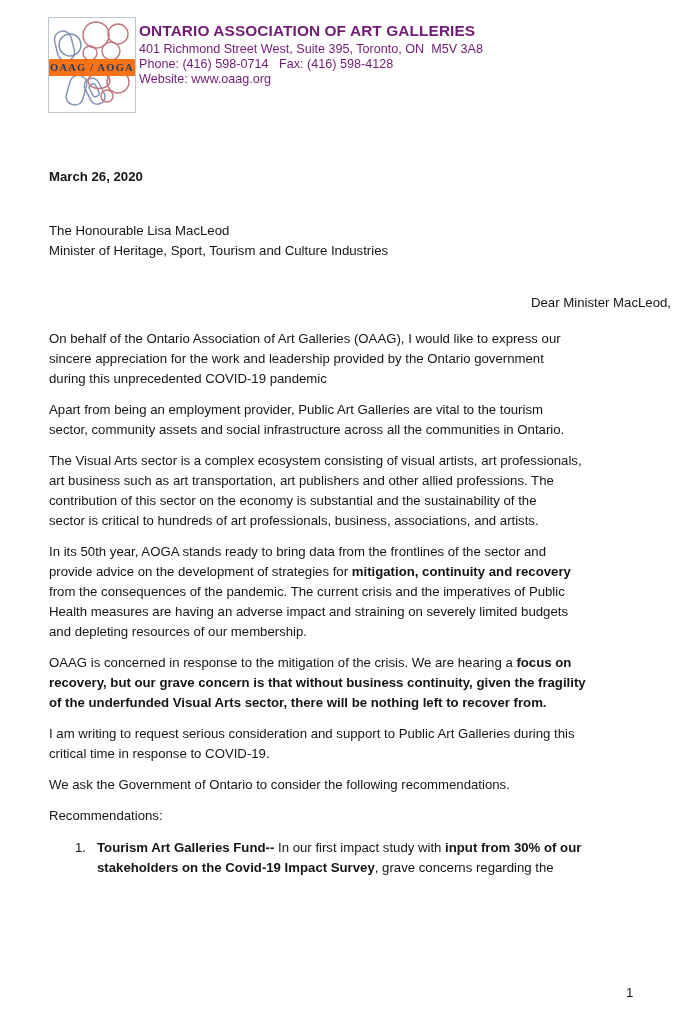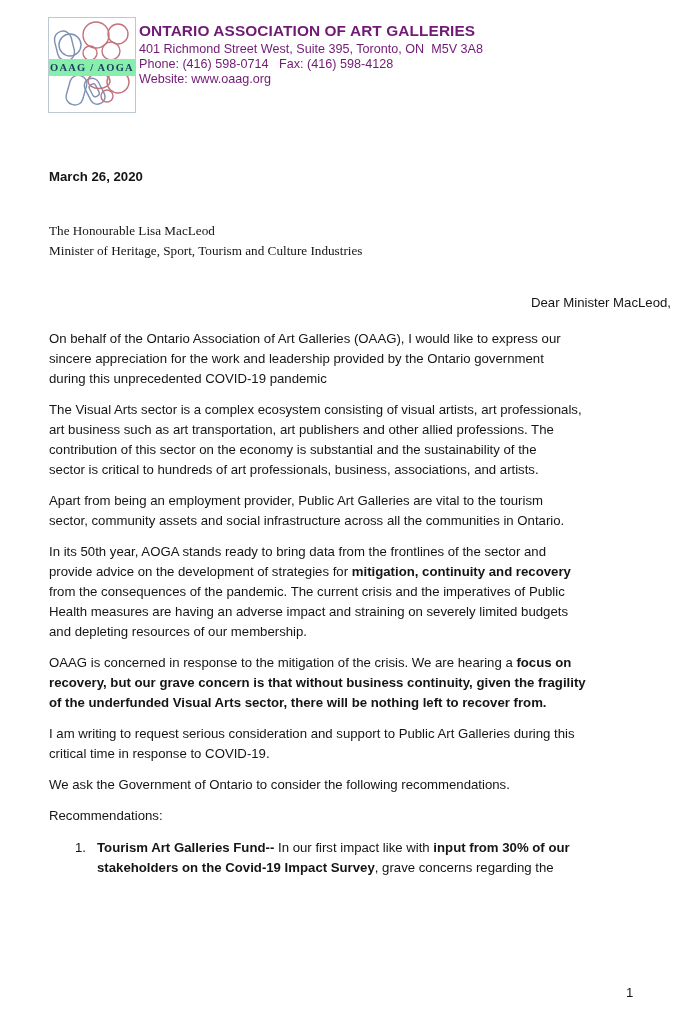--- a/index.html
+++ b/index.html
@@ -33,21 +33,21 @@
     background: #ffffff;
     flex: 0 0 auto;
   }
   .logo svg { display: block; }
   .logo-band {
     position: absolute;
     left: 0;
     right: 0;
     top: 41px;
     height: 17px;
-    background: #86efac;
+    background: #f97316;
     display: flex;
     align-items: center;
     justify-content: center;
     font-family: "Liberation Serif", "DejaVu Serif", serif;
     font-weight: bold;
     font-size: 10.5px;
     letter-spacing: 1.2px;
     color: #1e3c64;
     white-space: nowrap;
   }
@@ -82,21 +82,21 @@
   }
   .letter-body p {
     margin: 0 0 11px 0;
     white-space: pre-line;
   }
   .b { font-weight: bold; }
   .date {
     font-weight: bold;
     margin-bottom: 34px !important;
   }
-  .recipient { margin-bottom: 32px; font-family: Liberation Serif, serif; }
+  .recipient { margin-bottom: 32px; }
   .recipient .line { line-height: 20px; }
   .salutation { margin-bottom: 16px !important; text-align: right; }
   .recommendations {
     margin-top: 10px;
     margin-bottom: 12px !important;
   }
   .list-item {
     position: relative;
     padding-left: 48px;
     white-space: pre-line;
@@ -162,45 +162,45 @@
       <div class="line">Minister of Heritage, Sport, Tourism and Culture Industries</div>
     </div>
 
     <p class="salutation">Dear Minister MacLeod,</p>
 
     <p><span>On behalf of the Ontario Association of Art Galleries (OAAG), I would like to express our
 sincere appreciation for the work and leadership provided by the Ontario government
 during this unprecedented COVID-19 pandemic</span></p>
 
 
+    <p><span>Apart from being an employment provider, Public Art Galleries are vital to the tourism
+sector, community assets and social infrastructure across all the communities in Ontario.</span></p>
+
     <p><span>The Visual Arts sector is a complex ecosystem consisting of visual artists, art professionals,
 art business such as art transportation, art publishers and other allied professions. The
 contribution of this sector on the economy is substantial and the sustainability of the
 sector is critical to hundreds of art professionals, business, associations, and artists.</span></p>
-
-    <p><span>Apart from being an employment provider, Public Art Galleries are vital to the tourism
-sector, community assets and social infrastructure across all the communities in Ontario.</span></p>
 
     <p><span>In its 50th year, AOGA stands ready to bring data from the frontlines of the sector and
 provide advice on the development of strategies for </span><span class="b">mitigation, continuity and recovery</span><span>
 from the consequences of the pandemic. The current crisis and the imperatives of Public
 Health measures are having an adverse impact and straining on severely limited budgets
 and depleting resources of our membership.</span></p>
 
     <p><span>OAAG is concerned in response to the mitigation of the crisis. We are hearing a </span><span class="b">focus on
 recovery, but our grave concern is that without business continuity, given the fragility
 of the underfunded Visual Arts sector, there will be nothing left to recover from.</span></p>
 
     <p><span>I am writing to request serious consideration and support to Public Art Galleries during this
 critical time in response to COVID-19.</span></p>
 
     <p><span>We ask the Government of Ontario to consider the following recommendations.</span></p>
 
     <p class="recommendations">Recommendations:</p>
 
-    <div class="list-item"><span class="list-num">1.</span><span class="b">Tourism Art Galleries Fund--</span><span> In our first impact like with </span><span class="b">input from 30% of our
+    <div class="list-item"><span class="list-num">1.</span><span class="b">Tourism Art Galleries Fund--</span><span> In our first impact study with </span><span class="b">input from 30% of our
 stakeholders on the Covid-19 Impact Survey</span><span>, grave concerns regarding the</span></div>
 
   </main>
 
   <div class="page-number">1</div>
 
 </div>
 
 </body></html>

